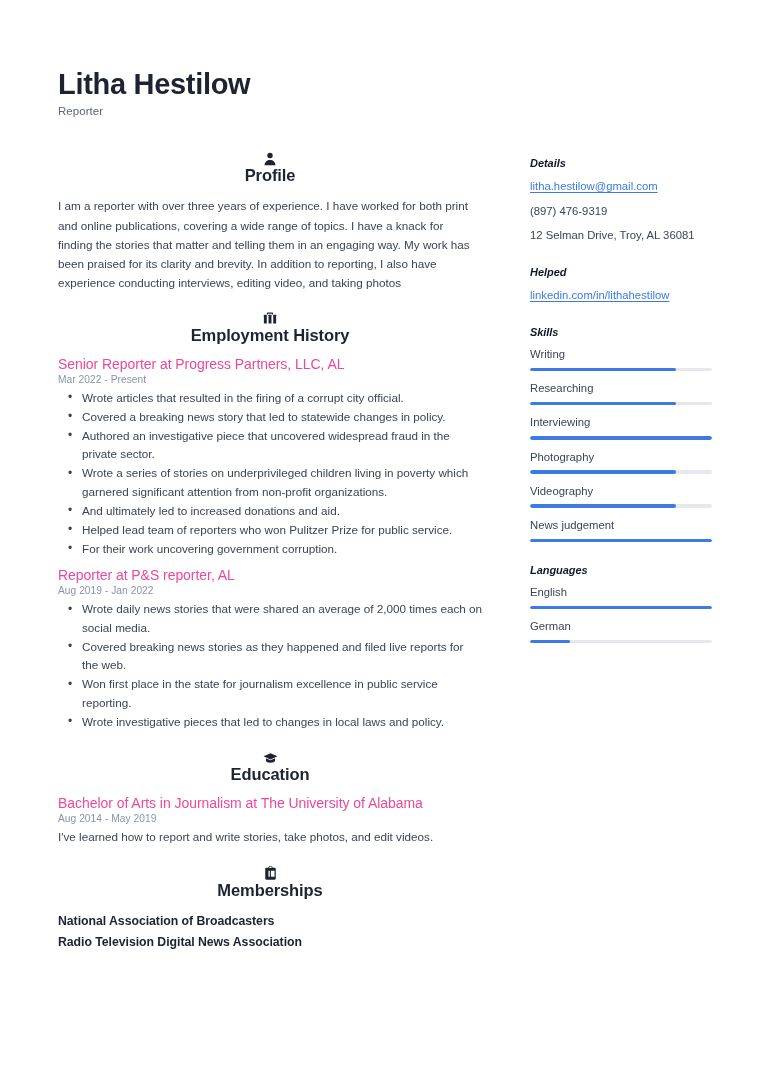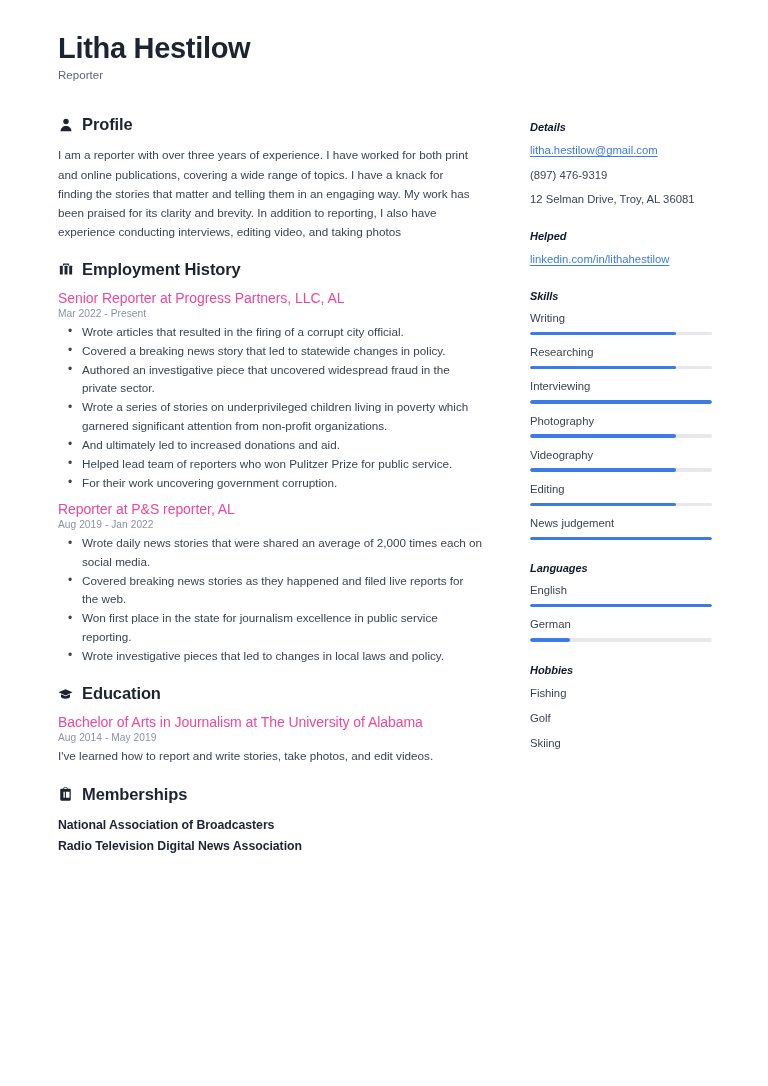--- a/index.html
+++ b/index.html
@@ -14,21 +14,21 @@
     font-family: "Liberation Sans", sans-serif;
     color: #2b3544;
     -webkit-font-smoothing: antialiased;
   }
 
   .page {
     position: relative;
     width: 768px;
     height: 810px;
     background: #ffffff;
-    padding: 32px 52px 0 58px;
+    padding: 68px 52px 0 58px;
   }
 
   
   .header { margin-bottom: 34px; }
 
   .full-name {
     font-size: 29px;
     font-weight: bold;
     letter-spacing: -0.3px;
     color: #1d2330;
@@ -59,22 +59,22 @@
     margin-left: 48px;
     padding-top: 6px;
   }
 
   
   .section { margin-bottom: 19px; }
 
   .section-head {
     display: flex;
     align-items: center;
-    gap: 9px;
     margin-bottom: 11px;
+    flex-direction: column;
   }
 
   .section-head .sec-icon {
     width: 15px;
     height: 16px;
     flex: 0 0 15px;
     display: flex;
     align-items: center;
     justify-content: center;
     color: #1d2330;
@@ -359,26 +359,20 @@
             <div class="bar-fill" style="width: 80%;"></div>
           </div>
         </div>
         <div class="rating">
           <div class="rating-label">Videography</div>
           <div class="bar-track">
             <div class="bar-fill" style="width: 80%;"></div>
           </div>
         </div>
         <div class="rating">
-          <div class="rating-label">Editing</div>
-          <div class="bar-track">
-            <div class="bar-fill" style="width: 80%;"></div>
-          </div>
-        </div>
-        <div class="rating">
           <div class="rating-label">News judgement</div>
           <div class="bar-track">
             <div class="bar-fill" style="width: 100%;"></div>
           </div>
         </div>
       </div>
 
       <div class="side-block">
         <div class="side-title">Languages</div>
         <div class="rating">
@@ -388,22 +382,16 @@
           </div>
         </div>
         <div class="rating">
           <div class="rating-label">German</div>
           <div class="bar-track">
             <div class="bar-fill" style="width: 22%;"></div>
           </div>
         </div>
       </div>
 
-      <div class="side-block">
-        <div class="side-title">Hobbies</div>
-        <div class="hobby">Fishing</div>
-        <div class="hobby">Golf</div>
-        <div class="hobby">Skiing</div>
-      </div>
 
     </div>
   </div>
 </div>
 
 </body></html>

